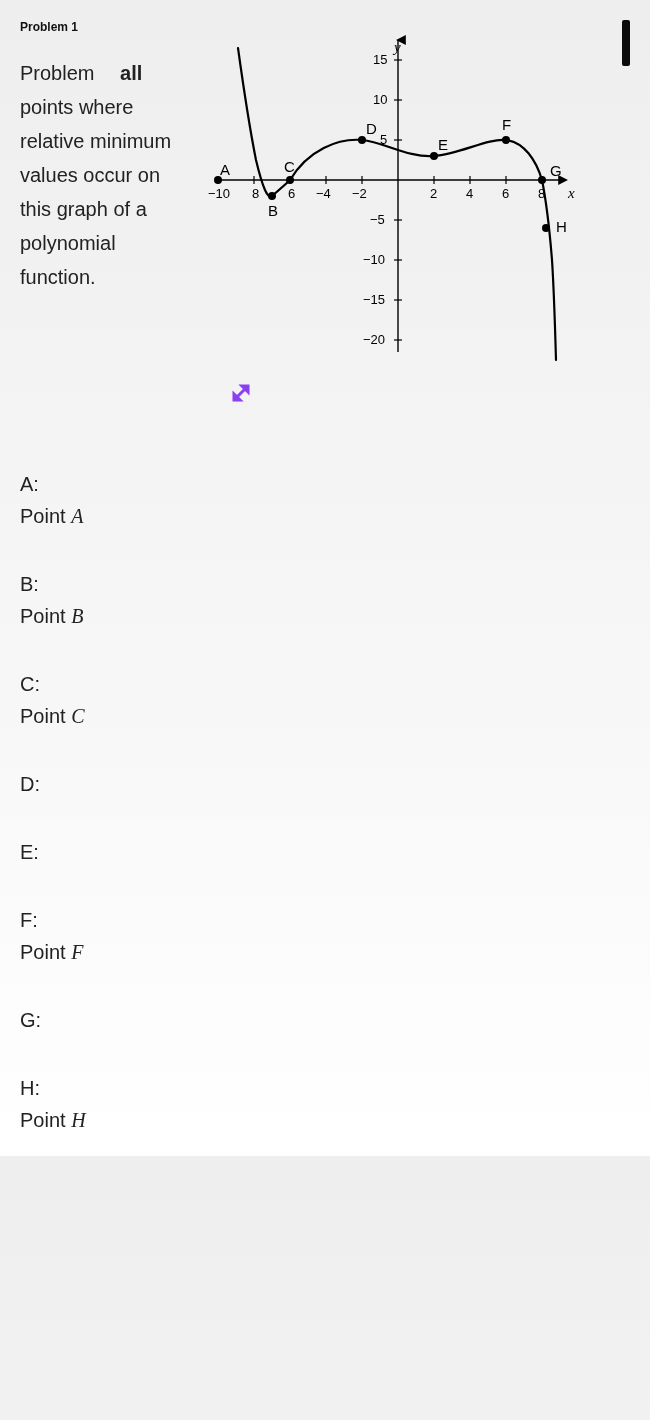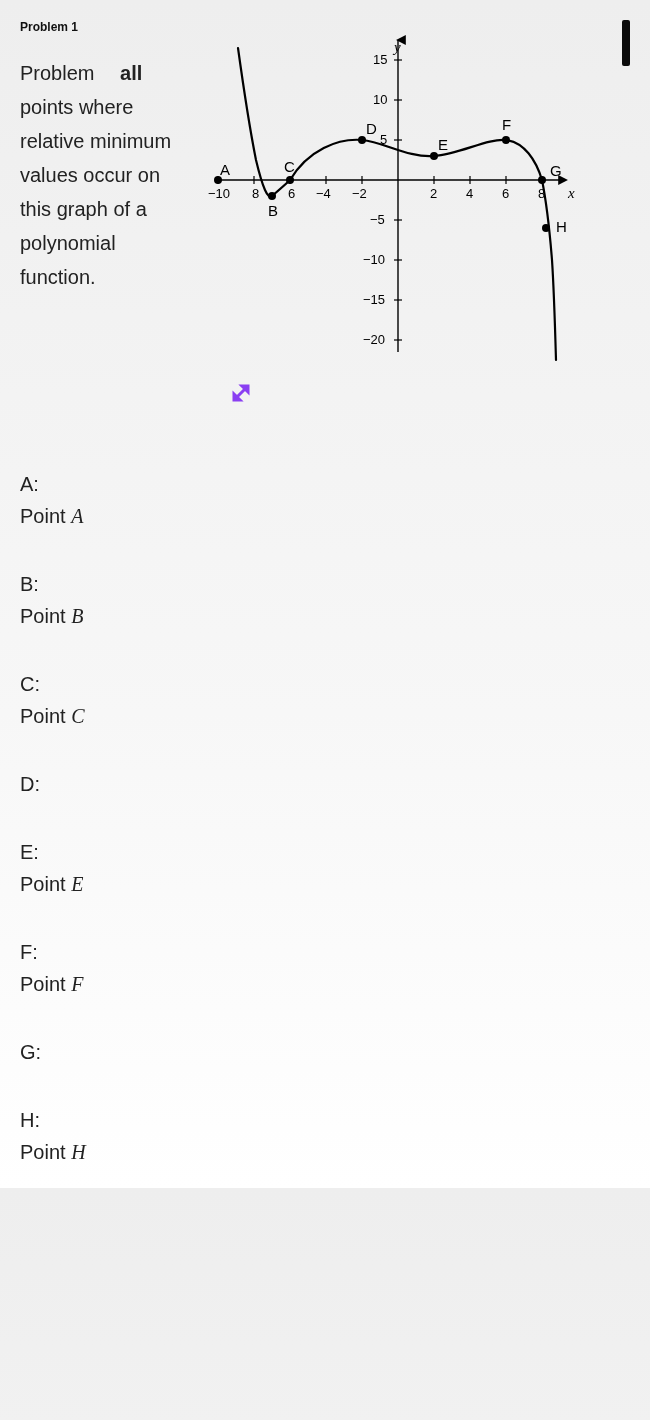--- a/index.html
+++ b/index.html
@@ -191,21 +191,20 @@
   </div>
   <div class="option-item">
     <span class="option-key">C:</span>
     <span class="option-value"><span>Point </span><span class="mathit">C</span></span>
   </div>
   <div class="option-item">
     <span class="option-key">D:</span>
   </div>
   <div class="option-item">
     <span class="option-key">E:</span>
-    <span class="option-value"><span>Point </span><span class="mathit">E</span></span>
   </div>
   <div class="option-item">
     <span class="option-key">F:</span>
     <span class="option-value"><span>Point </span><span class="mathit">F</span></span>
   </div>
   <div class="option-item">
     <span class="option-key">G:</span>
   </div>
   <div class="option-item">
     <span class="option-key">H:</span>

